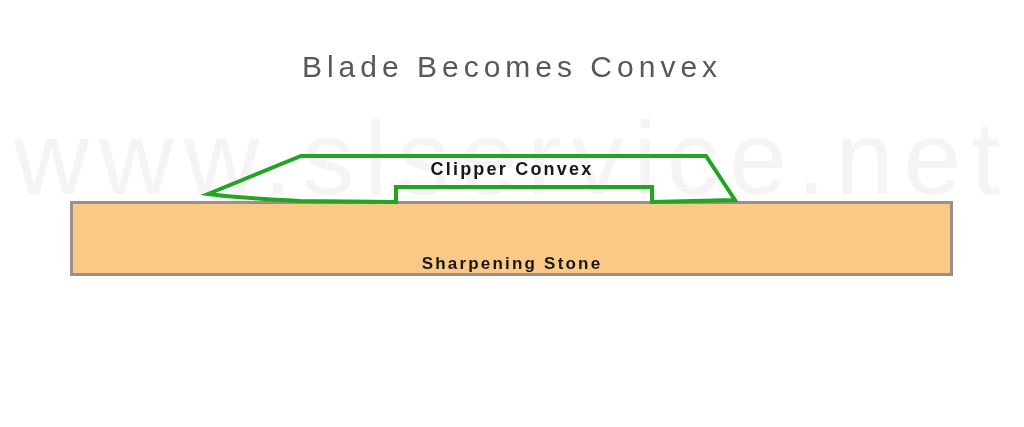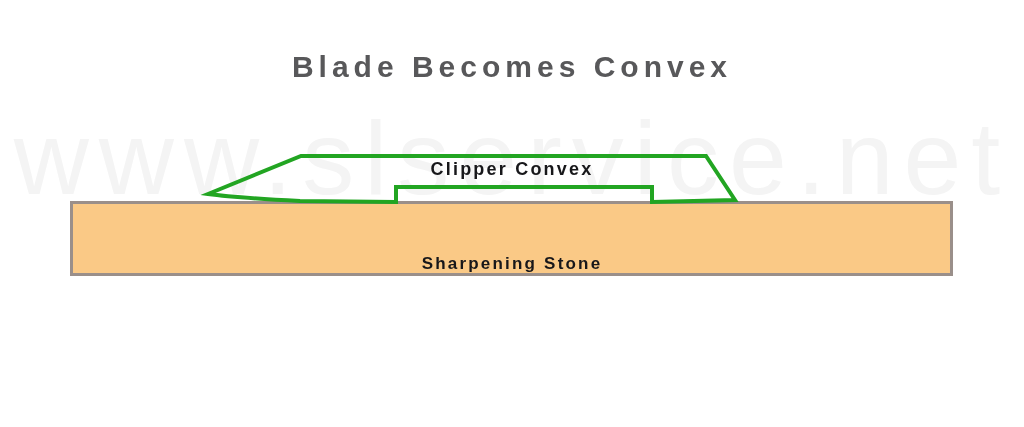--- a/index.html
+++ b/index.html
@@ -40,21 +40,21 @@
   
   #title {
     position: absolute;
     left: 0;
     top: 50px;
     width: 1024px;
     text-align: center;
     color: #58585a;
     font-family: "Liberation Sans", sans-serif;
     font-size: 30px;
-    font-weight: bold;
+    font-weight: normal;
     letter-spacing: 5px;
     white-space: nowrap;
   }
 
   
   #drawing {
     position: absolute;
     left: 0;
     top: 0;
     width: 1024px;

